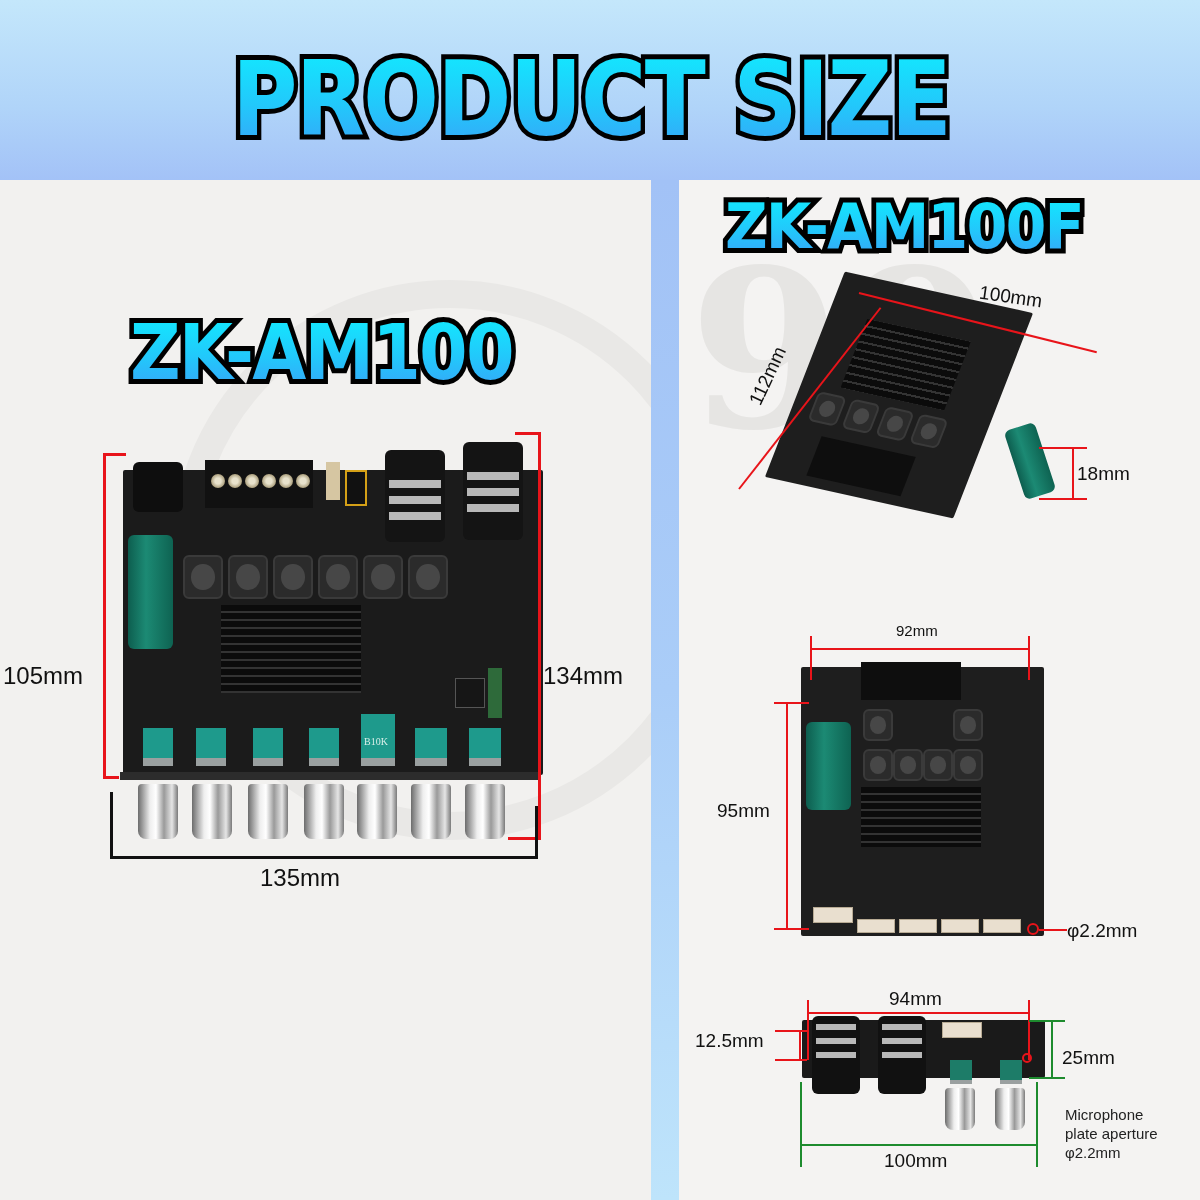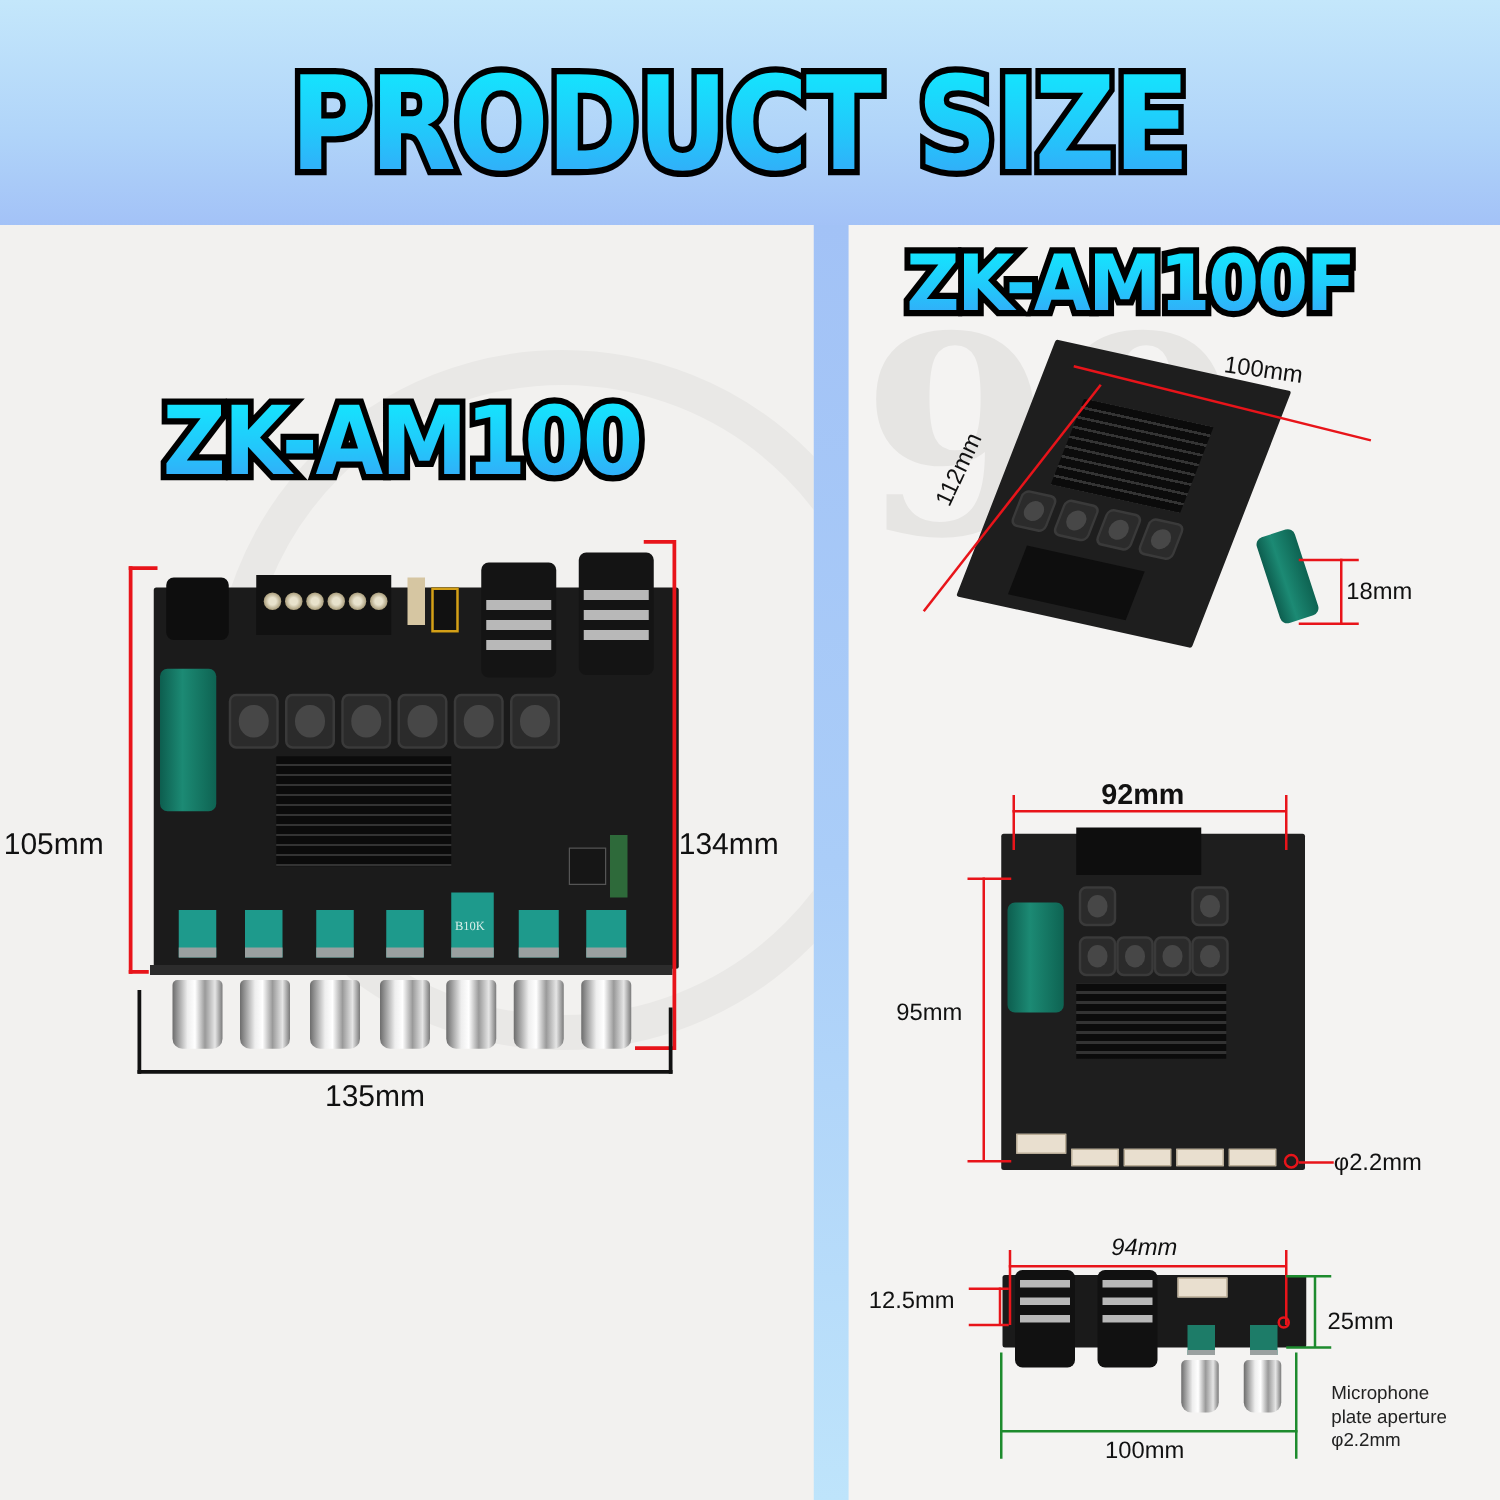--- a/index.html
+++ b/index.html
@@ -182,21 +182,21 @@
     <div class="connector" style="left:12px; top:240px; width:40px; height:16px;"></div>
     <div class="connector" style="left:56px; top:252px; width:38px; height:14px;"></div>
     <div class="connector" style="left:98px; top:252px; width:38px; height:14px;"></div>
     <div class="connector" style="left:140px; top:252px; width:38px; height:14px;"></div>
     <div class="connector" style="left:182px; top:252px; width:38px; height:14px;"></div>
   </div>
 
   <div class="line" style="left:131px; top:468px; width:219px; height:2px; background:#e8141a;"></div>
   <div class="line" style="left:131px; top:456px; width:2px; height:44px; background:#e8141a;"></div>
   <div class="line" style="left:349px; top:456px; width:2px; height:44px; background:#e8141a;"></div>
-  <div class="dim-label" style="left:202px; top:442px; font-size:23px;font-weight:bold;">92mm</div>
+  <div class="dim-label" style="left:217px; top:442px; font-size:15px;">92mm</div>
 
   <div class="line" style="left:107px; top:522px; width:2px; height:227px; background:#e8141a;"></div>
   <div class="line" style="left:95px; top:522px; width:35px; height:2px; background:#e8141a;"></div>
   <div class="line" style="left:95px; top:748px; width:35px; height:2px; background:#e8141a;"></div>
   <div class="dim-label" style="left:38px; top:620px; font-size:19px;">95mm</div>
 
   <div style="position:absolute; left:348px; top:743px; width:12px; height:12px; border:2px solid #e8141a; border-radius:50%;"></div>
   <div class="line" style="left:360px; top:749px; width:28px; height:2px; background:#e8141a;"></div>
   <div class="dim-label" style="left:388px; top:740px; font-size:19px;">φ2.2mm</div>
 
@@ -214,21 +214,21 @@
     <div class="connector" style="left:140px; top:2px; width:40px; height:16px;"></div>
     <div class="pot" style="left:148px; top:40px; width:22px; height:24px; background:#1d7c68; border-bottom-width:4px;"></div>
     <div class="pot" style="left:198px; top:40px; width:22px; height:24px; background:#1d7c68; border-bottom-width:4px;"></div>
   </div>
   <div class="knob" style="left:266px; top:908px; width:30px; height:42px;"></div>
   <div class="knob" style="left:316px; top:908px; width:30px; height:42px;"></div>
 
   <div class="line" style="left:128px; top:832px; width:222px; height:2px; background:#e8141a;"></div>
   <div class="line" style="left:128px; top:820px; width:2px; height:60px; background:#e8141a;"></div>
   <div class="line" style="left:349px; top:820px; width:2px; height:60px; background:#e8141a;"></div>
-  <div class="dim-label" style="left:210px; top:808px; font-size:19px;font-style:italic;">94mm</div>
+  <div class="dim-label" style="left:210px; top:808px; font-size:19px;">94mm</div>
 
   <div style="position:absolute; left:343px; top:873px; width:10px; height:10px; border:2px solid #e8141a; border-radius:50%;"></div>
 
   <div class="line" style="left:120px; top:850px; width:2px; height:30px; background:#e8141a;"></div>
   <div class="line" style="left:96px; top:850px; width:32px; height:2px; background:#e8141a;"></div>
   <div class="line" style="left:96px; top:879px; width:32px; height:2px; background:#e8141a;"></div>
   <div class="dim-label" style="left:16px; top:850px; font-size:19px;">12.5mm</div>
 
   <div class="line" style="left:372px; top:840px; width:2px; height:58px; background:#1d8b2e;"></div>
   <div class="line" style="left:350px; top:840px; width:36px; height:2px; background:#1d8b2e;"></div>

